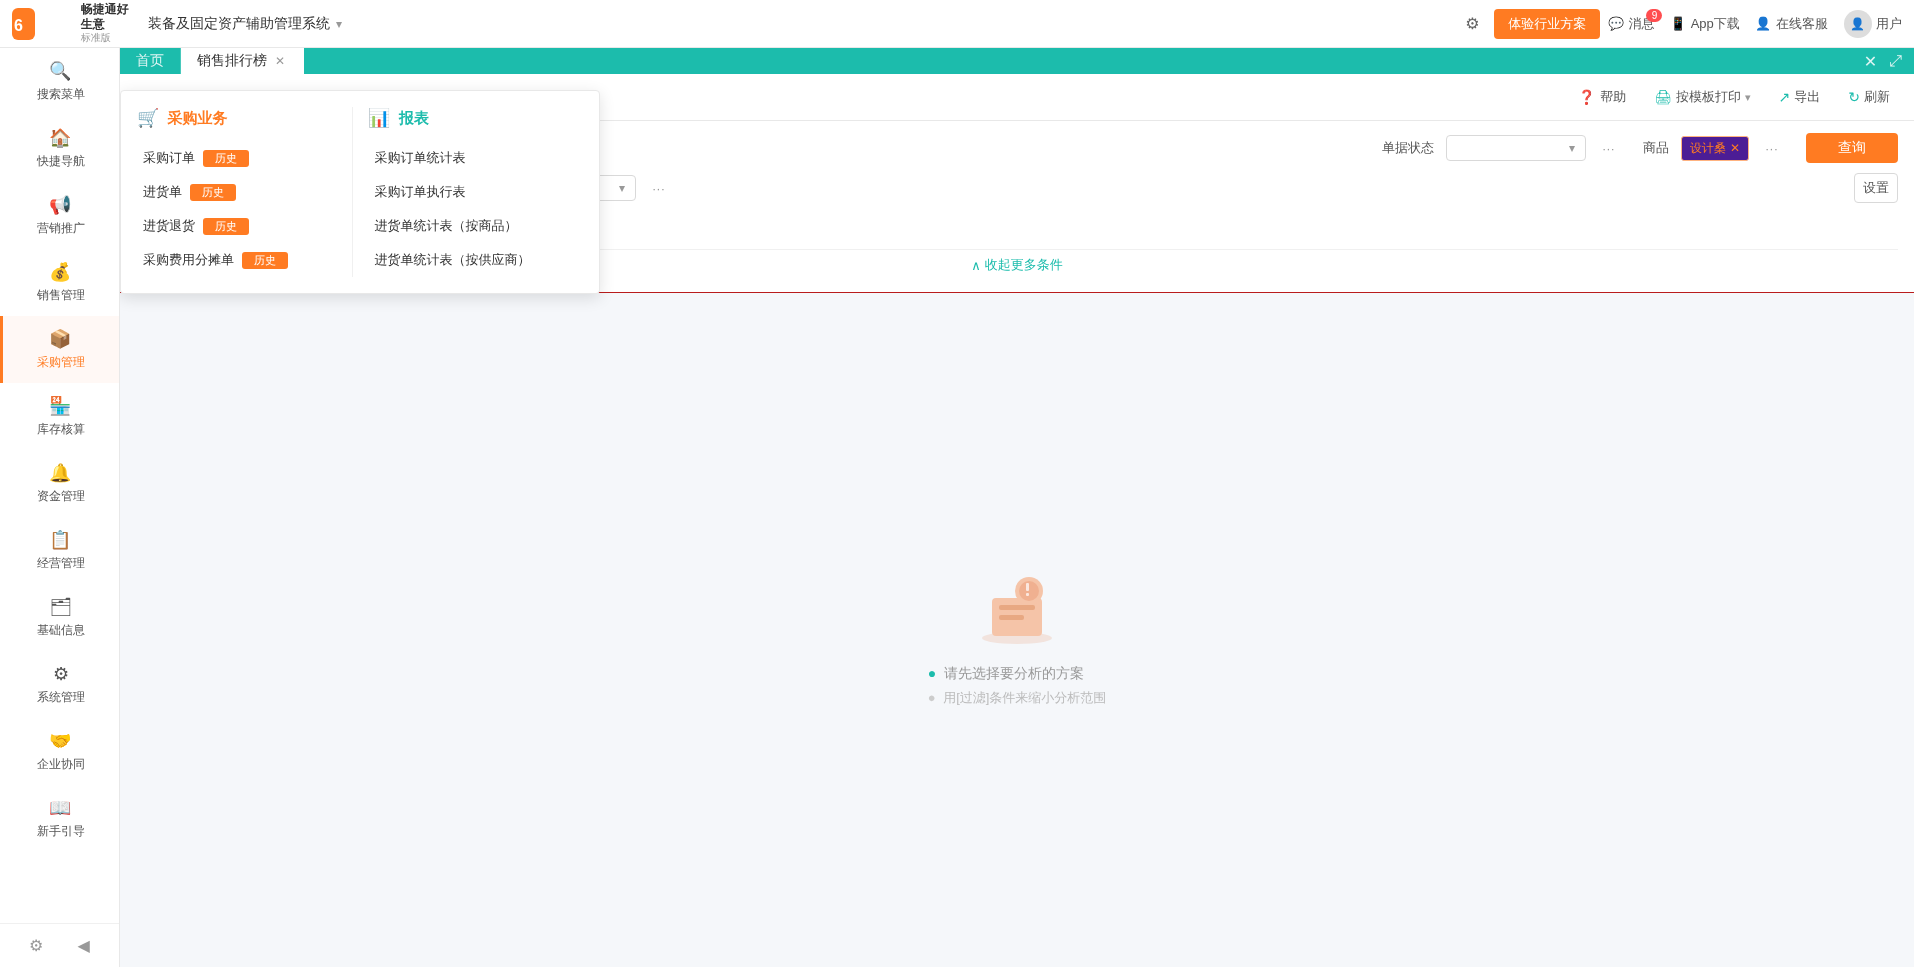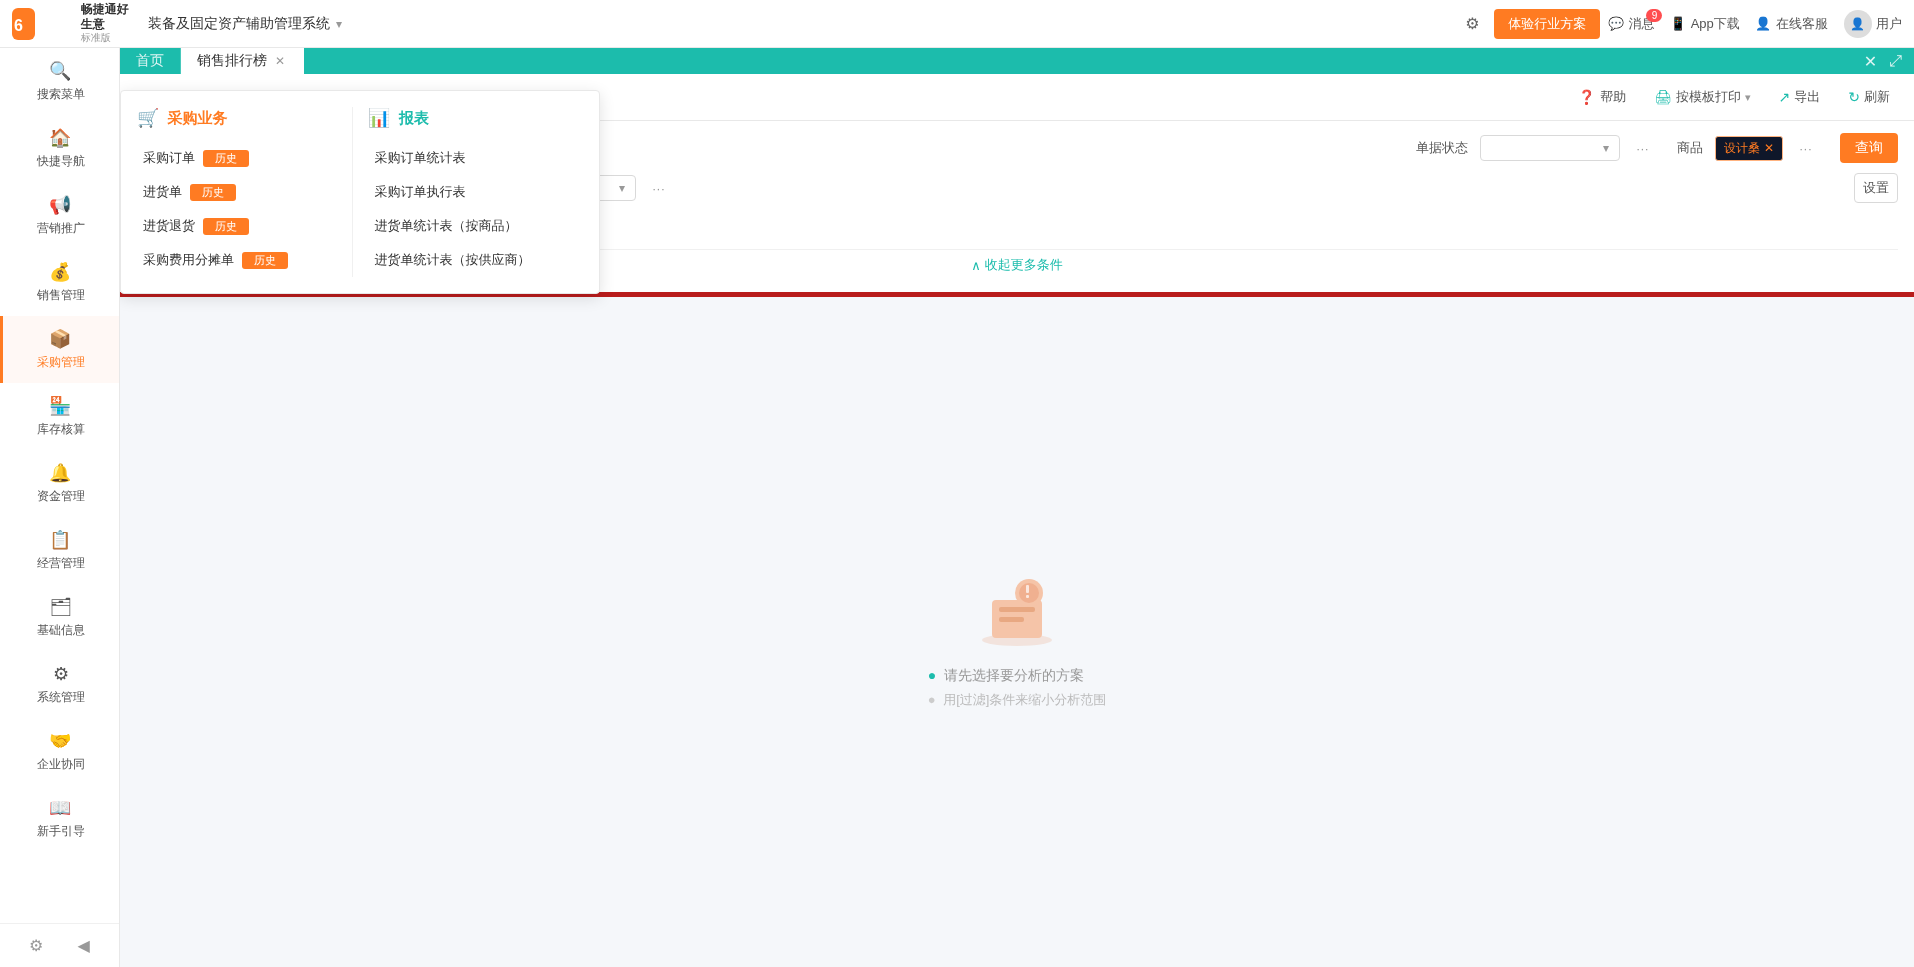--- a/index.html
+++ b/index.html
@@ -256,21 +256,21 @@
       cursor: pointer;
       padding: 4px 8px;
       border-radius: 4px;
     }
     .toolbar-btn .btn-icon { font-size: 14px; color: #1cbcac; }
 
     
     .filter-area {
       background: #fff;
       padding: 12px 16px;
-      border-bottom: 5px solid #b91c1c;
+      border-bottom: 1px solid #b91c1c;
       flex-shrink: 0;
     }
     .filter-row {
       display: flex;
       align-items: center;
       gap: 12px;
       margin-bottom: 10px;
       flex-wrap: wrap;
     }
     .filter-row:last-child { margin-bottom: 0; }
@@ -304,21 +304,21 @@
     }
     .date-btn.active {
       background: #e6f7f5;
       color: #1cbcac;
       border-color: #1cbcac;
     }
     .filter-tag {
       display: flex;
       align-items: center;
       gap: 4px;
-      background: #0f172a;
+      background: #4c1d95;
       border: 1px solid #ffb380;
       border-radius: 3px;
       padding: 3px 8px;
       font-size: 12px;
       color: #ff7b22;
     }
     .filter-tag-close { cursor: pointer; color: #ff7b22; }
     .select-input {
       border: 1px solid #d9d9d9;
       border-radius: 4px;
@@ -337,21 +337,21 @@
       font-size: 13px;
       color: #999;
       cursor: pointer;
       padding: 4px;
     }
     .query-btn {
       background: #ff7b22;
       color: #fff;
       border: none;
       border-radius: 4px;
-      padding: 6px 15px;
+      padding: 6px 32px;
       font-size: 14px;
       cursor: pointer;
     }
     .set-btn {
       background: #fff;
       color: #555;
       border: 1px solid #d9d9d9;
       border-radius: 4px;
       padding: 5px 8px;
       font-size: 13px;

